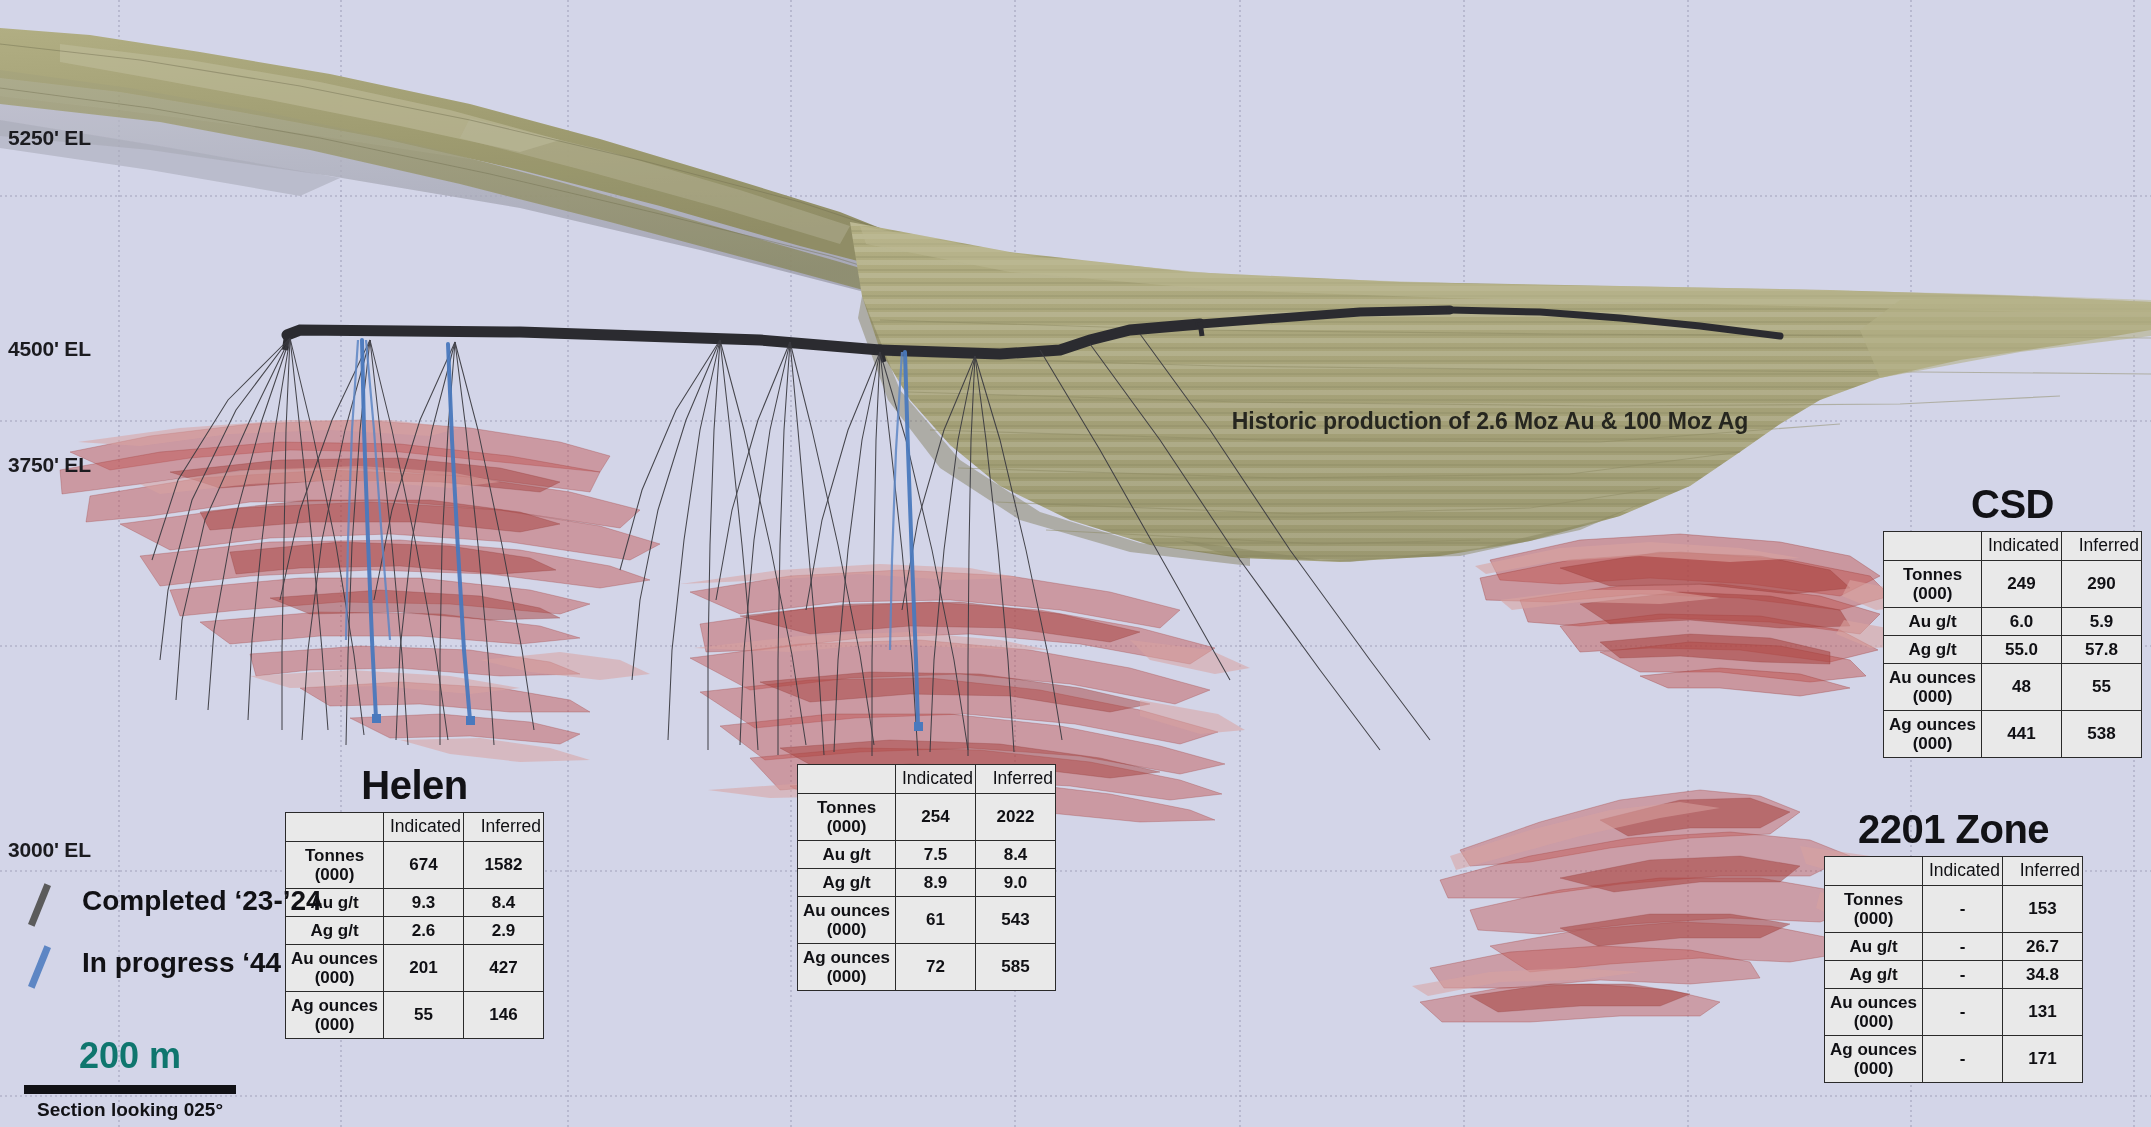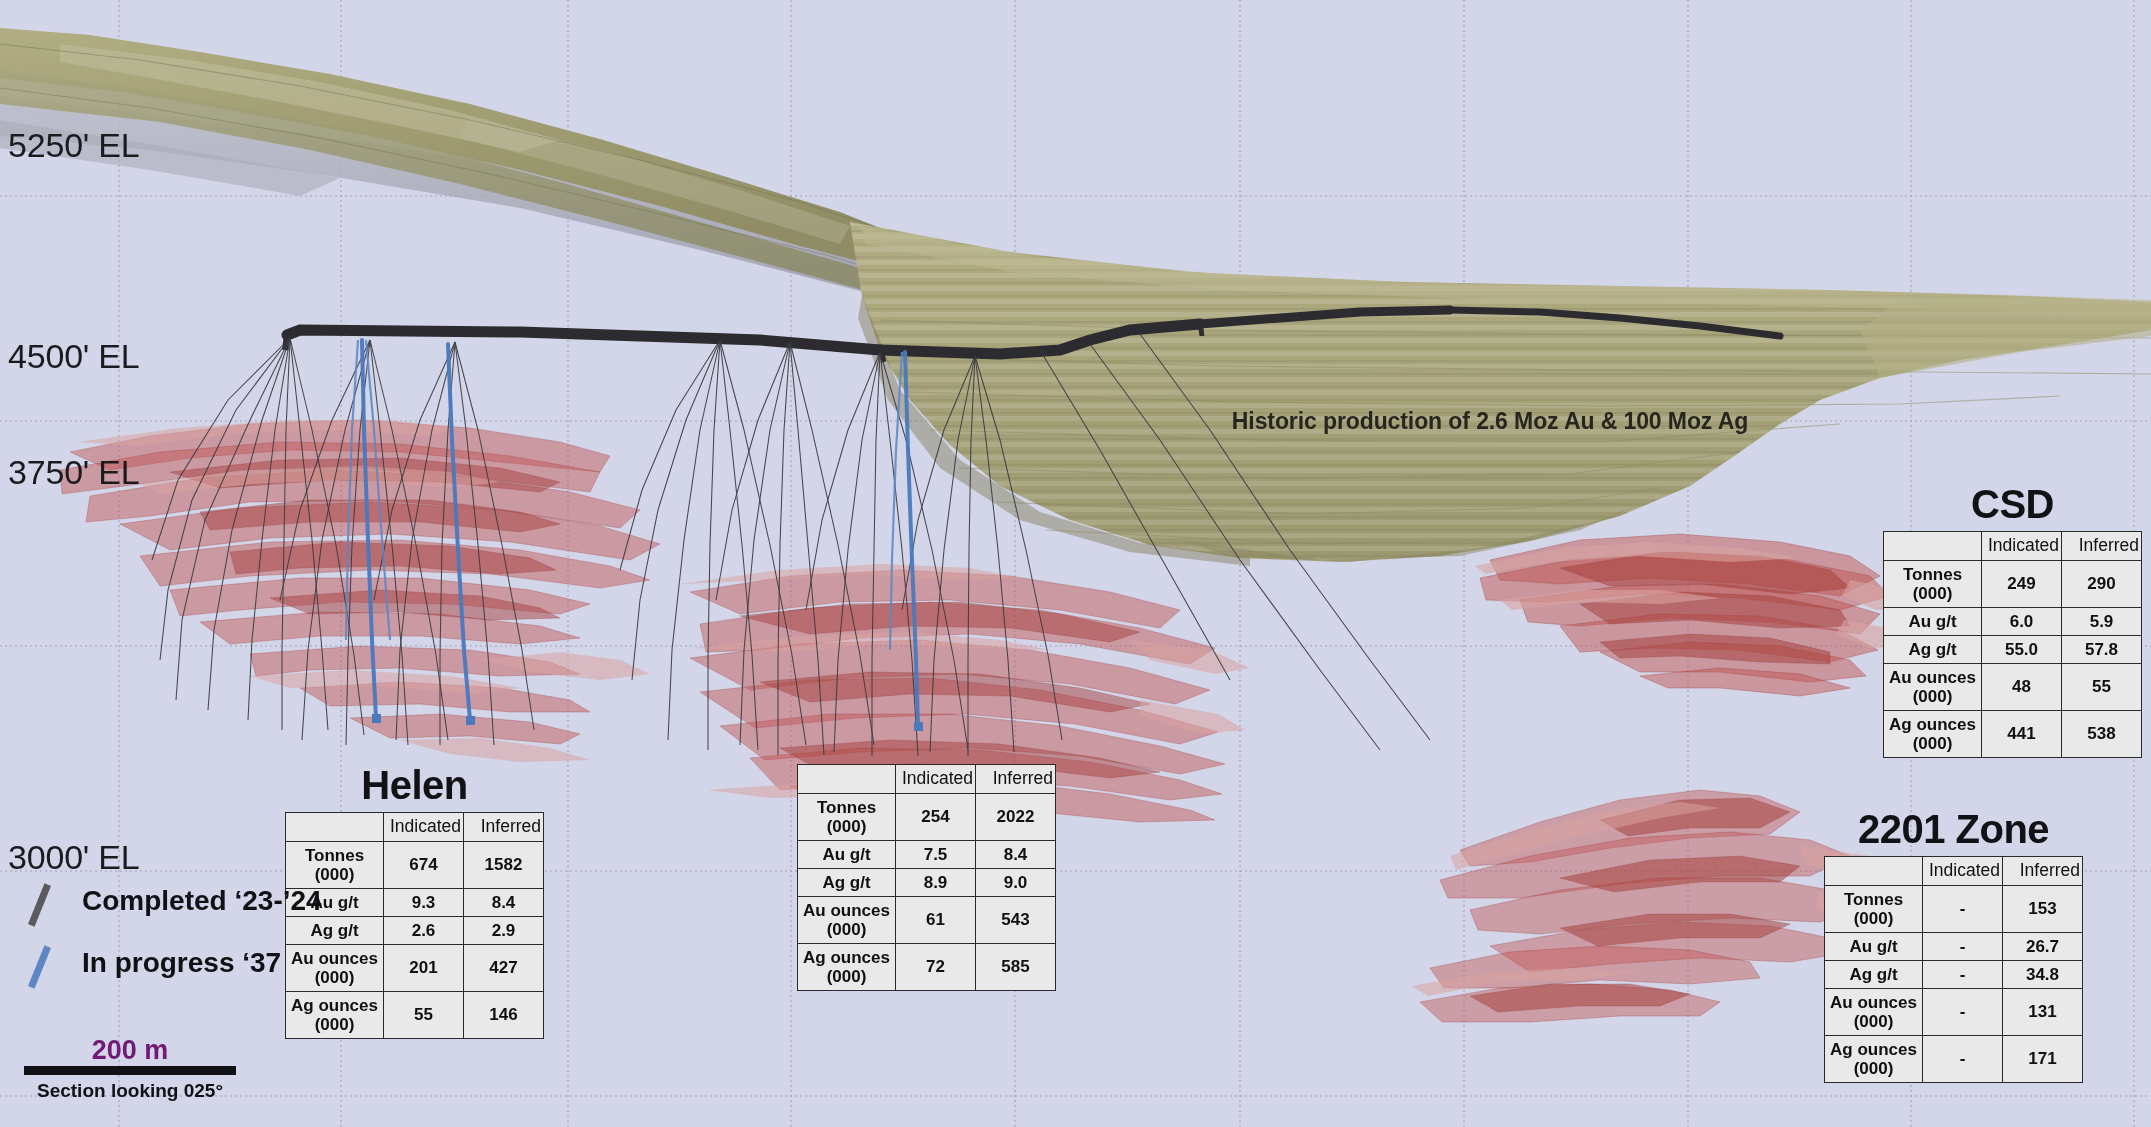--- a/index.html
+++ b/index.html
@@ -14,22 +14,22 @@
     width: 2151px; height: 1127px;
     background: #d3d5e8;
     overflow: hidden;
   }
   #scene { position: absolute; inset: 0; }
   #scene svg { display: block; width: 2151px; height: 1127px; }
 
   
   .el-label {
     position: absolute;
-    font-size: 34px;
-    font-weight: normal;
+    font-size: 21px;
+    font-weight: bold;
     color: #1b1b1f;
     white-space: nowrap;
     letter-spacing: -0.2px;
   }
 
   
   #pit-annotation {
     position: absolute;
     left: 1190px; top: 404px;
     width: 600px;
@@ -103,22 +103,22 @@
     font-size: 28px;
     font-weight: bold;
     color: #111115;
     white-space: nowrap;
   }
 
   
   #scalebar { position: absolute; left: 20px; top: 1035px; width: 220px; }
   #scalebar .sb-num {
     text-align: center;
-    font-size: 27px; font-weight: bold; color: #701a75;
-    margin-bottom: 0;
+    font-size: 36px; font-weight: bold; color: #0f766e;
+    margin-bottom: 8px;
   }
   #scalebar .sb-line {
     height: 9px; background: #111115; width: 212px; margin: 0 auto;
   }
   #scalebar .sb-cap {
     text-align: center;
     font-size: 19px; font-weight: bold; color: #111115;
     margin-top: 5px; white-space: nowrap;
   }
 </style>
@@ -660,21 +660,21 @@
     <div class="legend-row">
       <span class="legend-swatch sw-completed">
           <i></i>
         </span>
       <span class="legend-label">Completed ‘23-’24</span>
     </div>
     <div class="legend-row">
       <span class="legend-swatch sw-progress">
           <i></i>
         </span>
-      <span class="legend-label">In progress ‘37</span>
+      <span class="legend-label">In progress ‘44</span>
     </div>
   </div>
 
   <div id="scalebar">
     <div class="sb-num">200 m</div>
     <div class="sb-line"></div>
     <div class="sb-cap">Section looking 025°</div>
   </div>
 
 </div>

